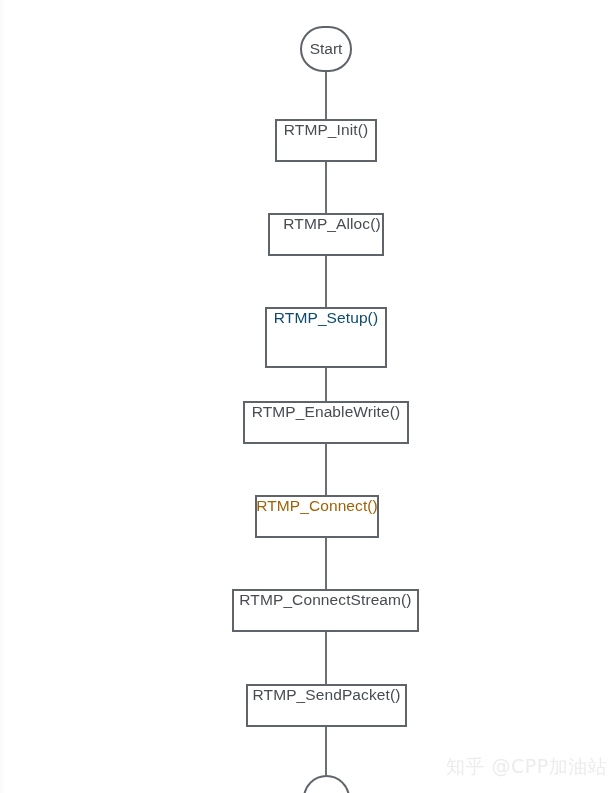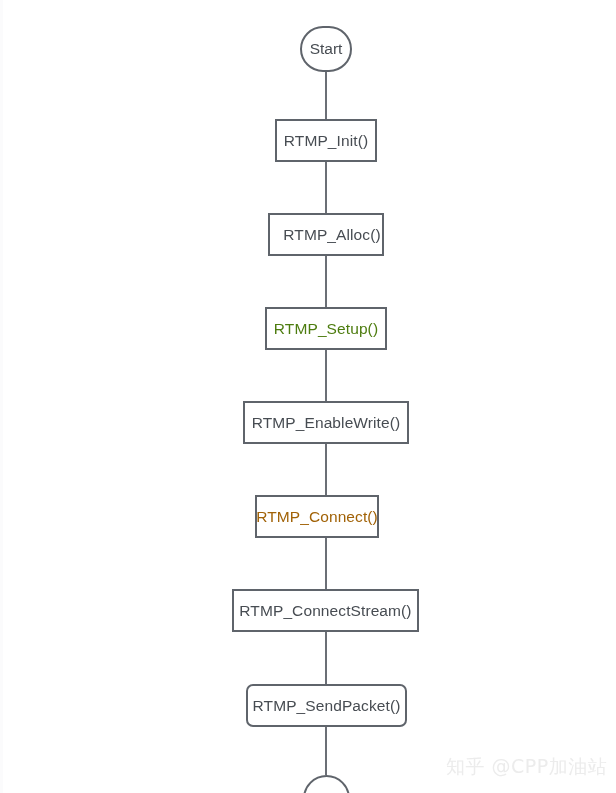--- a/index.html
+++ b/index.html
@@ -50,21 +50,20 @@
     background: #6b6f76;
   }
 
   
   .node-box {
     position: absolute;
     box-sizing: border-box;
     background: #ffffff;
     border: 2px solid #f9a8d4;
     display: flex;
-    align-items: center;
     justify-content: center;
     color: #474c52;
     font-size: 15.5px;
     letter-spacing: 0.1px;
     white-space: nowrap;
     z-index: 2;
   }
 
   
   .node-term {
@@ -111,33 +110,33 @@
       <div class="connector" style="left: 325px; top: 695px; height: 48px; background: rgb(107, 111, 118);"></div>
       <div class="node-term" style="left: 300px; top: -6px; width: 52px; height: 46px; border-color: rgb(95, 100, 107); background: rgb(255, 255, 255); color: rgb(71, 76, 82);">
         <span>Start</span>
       </div>
       <div class="node-box" style="left: 275px; top: 87px; width: 102px; height: 43px; border-color: rgb(95, 100, 107); background: rgb(255, 255, 255); color: rgb(71, 76, 82);">
         <span>RTMP_Init()</span>
       </div>
       <div class="node-box" style="left: 268px; top: 181px; width: 116px; height: 43px; border-color: rgb(95, 100, 107); background: rgb(255, 255, 255); color: rgb(71, 76, 82); padding-left: 12px;">
         <span>RTMP_Alloc()</span>
       </div>
-      <div class="node-box" style="left: 265px; top: 275px; width: 122px; height: 43px; border-color: rgb(95, 100, 107); background: rgb(255, 255, 255); color: #4d7c0f;">
+      <div class="node-box" style="left: 265px; top: 275px; width: 122px; height: 61px; border-color: rgb(95, 100, 107); background: rgb(255, 255, 255); color: #0c4a6e;">
         <span>RTMP_Setup()</span>
       </div>
       <div class="node-box" style="left: 243px; top: 369px; width: 166px; height: 43px; border-color: rgb(95, 100, 107); background: rgb(255, 255, 255); color: rgb(71, 76, 82);">
         <span>RTMP_EnableWrite()</span>
       </div>
       <div class="node-box" style="left: 255px; top: 463px; width: 124px; height: 43px; border-color: rgb(95, 100, 107); background: rgb(255, 255, 255); color: #a16207;">
         <span>RTMP_Connect()</span>
       </div>
       <div class="node-box" style="left: 232px; top: 557px; width: 187px; height: 43px; border-color: rgb(95, 100, 107); background: rgb(255, 255, 255); color: rgb(71, 76, 82);">
         <span>RTMP_ConnectStream()</span>
       </div>
-      <div class="node-box" style="left: 246px; top: 652px; width: 161px; height: 43px; border-color: rgb(95, 100, 107); background: rgb(255, 255, 255); color: rgb(71, 76, 82); border-radius: 7px;">
+      <div class="node-box" style="left: 246px; top: 652px; width: 161px; height: 43px; border-color: rgb(95, 100, 107); background: rgb(255, 255, 255); color: rgb(71, 76, 82);">
         <span>RTMP_SendPacket()</span>
       </div>
       <div class="node-term" style="left: 303px; top: 743px; width: 47px; height: 47px; border-color: rgb(95, 100, 107); background: rgb(255, 255, 255); color: rgb(71, 76, 82); align-items: center;">
         <span>End</span>
       </div>
     </div>
 
   <div class="watermark" id="watermark" style="left: 446px; top: 754px; color: rgb(236, 236, 236);">知乎 @CPP加油站</div>
 
 </div>

